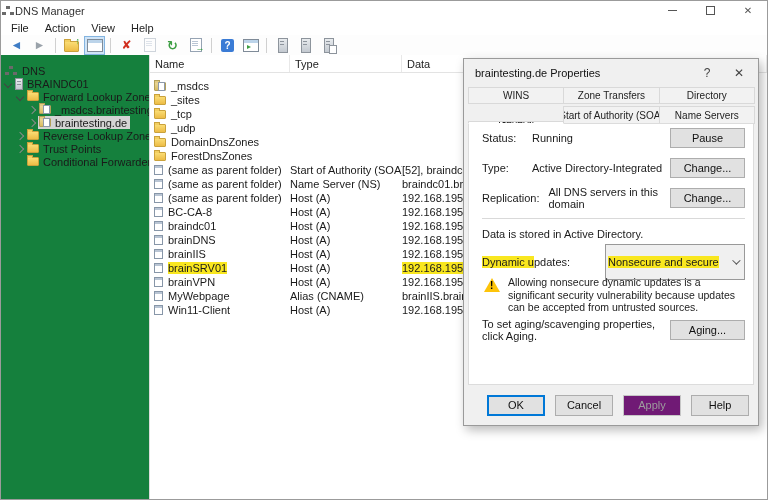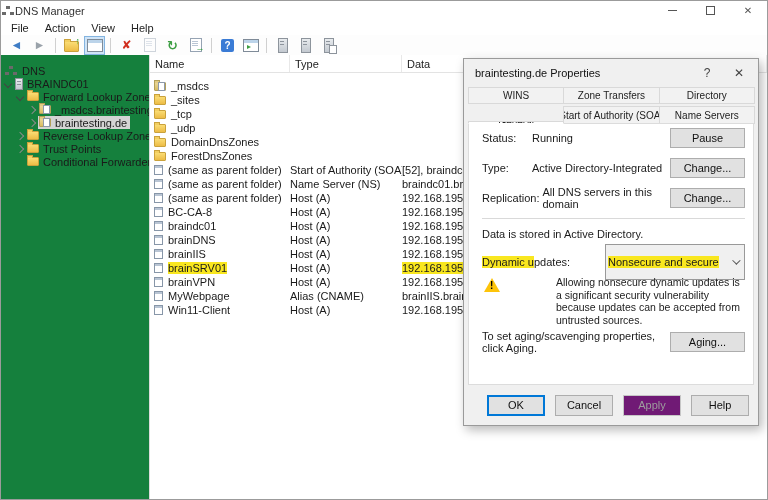--- a/index.html
+++ b/index.html
@@ -85,21 +85,21 @@
   .tabs-row2 .tab{margin-top:2px;}
   .tab.active{background:#fff;border-bottom:1px solid #fff;margin-top:17px;z-index:2;}
   .tab-page{margin:-1px 4px 0 4px;background:#fff;border:1px solid #dcdcdc;flex:1;padding:4px 8px 6px 13px;box-sizing:border-box;position:relative;z-index:1;}
   .prow{display:flex;align-items:center;height:20px;margin-bottom:10px;}
   .plab50{width:50px;flex:none;}
   .wbtn{margin-left:auto;width:75px;height:20px;background:#e1e1e1;border:1px solid #adadad;font-size:11px;color:#111;font-family:inherit;flex:none;}
   .sep-line{border:none;border-top:1px solid #d9d9d9;margin:2px 0 9px 0;}
   .note{margin-bottom:12px;}
   .combo{margin-left:auto;width:140px;height:36px;background:#f0f0f0;border:1px solid #999;display:flex;align-items:center;padding-left:2px;box-sizing:border-box;flex:none;}
   .combo-chev{margin-left:auto;margin-right:6px;width:5px;height:5px;border-right:1px solid #555;border-bottom:1px solid #555;transform:rotate(45deg) translateY(-2px);}
-  .warn-row{display:flex;margin:2px 0 6px 0;gap:48px;}
+  .warn-row{display:flex;margin:2px 0 6px 0;}
   .warn-icon{position:relative;flex:none;width:0;height:0;border-left:8px solid transparent;border-right:8px solid transparent;border-bottom:14px solid #fdc40a;margin:2px 8px 0 2px;}
   .warn-icon::after{content:"!";position:absolute;left:-2px;top:2px;font-size:10px;font-weight:bold;color:#000;}
   .warn-text{font-size:10.5px;line-height:12.5px;width:228px;color:#222;}
   .aging-row{display:flex;align-items:center;height:20px;}
   .dlg-footer{height:40px;display:flex;align-items:center;justify-content:flex-end;gap:10px;padding-right:9px;flex:none;}
   .fbtn{width:58px;height:21px;background:#e1e1e1;border:1px solid #adadad;font-size:11px;color:#111;font-family:inherit;}
   .fbtn.focused{border:1px solid #0078d7;box-shadow:inset 0 0 0 1px #0078d7;}
   .fbtn.disabled{color:#9d9d9d;border-color:#c6c6c6;background:#701a75;}
 </style>
 </head>
@@ -415,21 +415,21 @@
         <span>Running</span>
         <button class="wbtn">Pause</button>
       </div>
       <div class="prow">
         <span class="plab50">Type:</span>
         <span>Active Directory-Integrated</span>
         <button class="wbtn">Change...</button>
       </div>
       <div class="prow">
         <span>Replication:</span>
-        <span style="margin-left:3px;">All DNS servers in this domain</span>
+        <span style="margin-left:9px;">All DNS servers in this domain</span>
         <button class="wbtn">Change...</button>
       </div>
       <hr class="sep-line">
       <div class="note">Data is stored in Active Directory.</div>
       <div class="prow" style="margin-bottom:4px;">
         <span><span class="hl">Dynamic u</span><span>pdates:</span></span>
         <div class="combo">
           <span class="hl">Nonsecure and secure</span>
           <span class="combo-chev"></span>
         </div>

